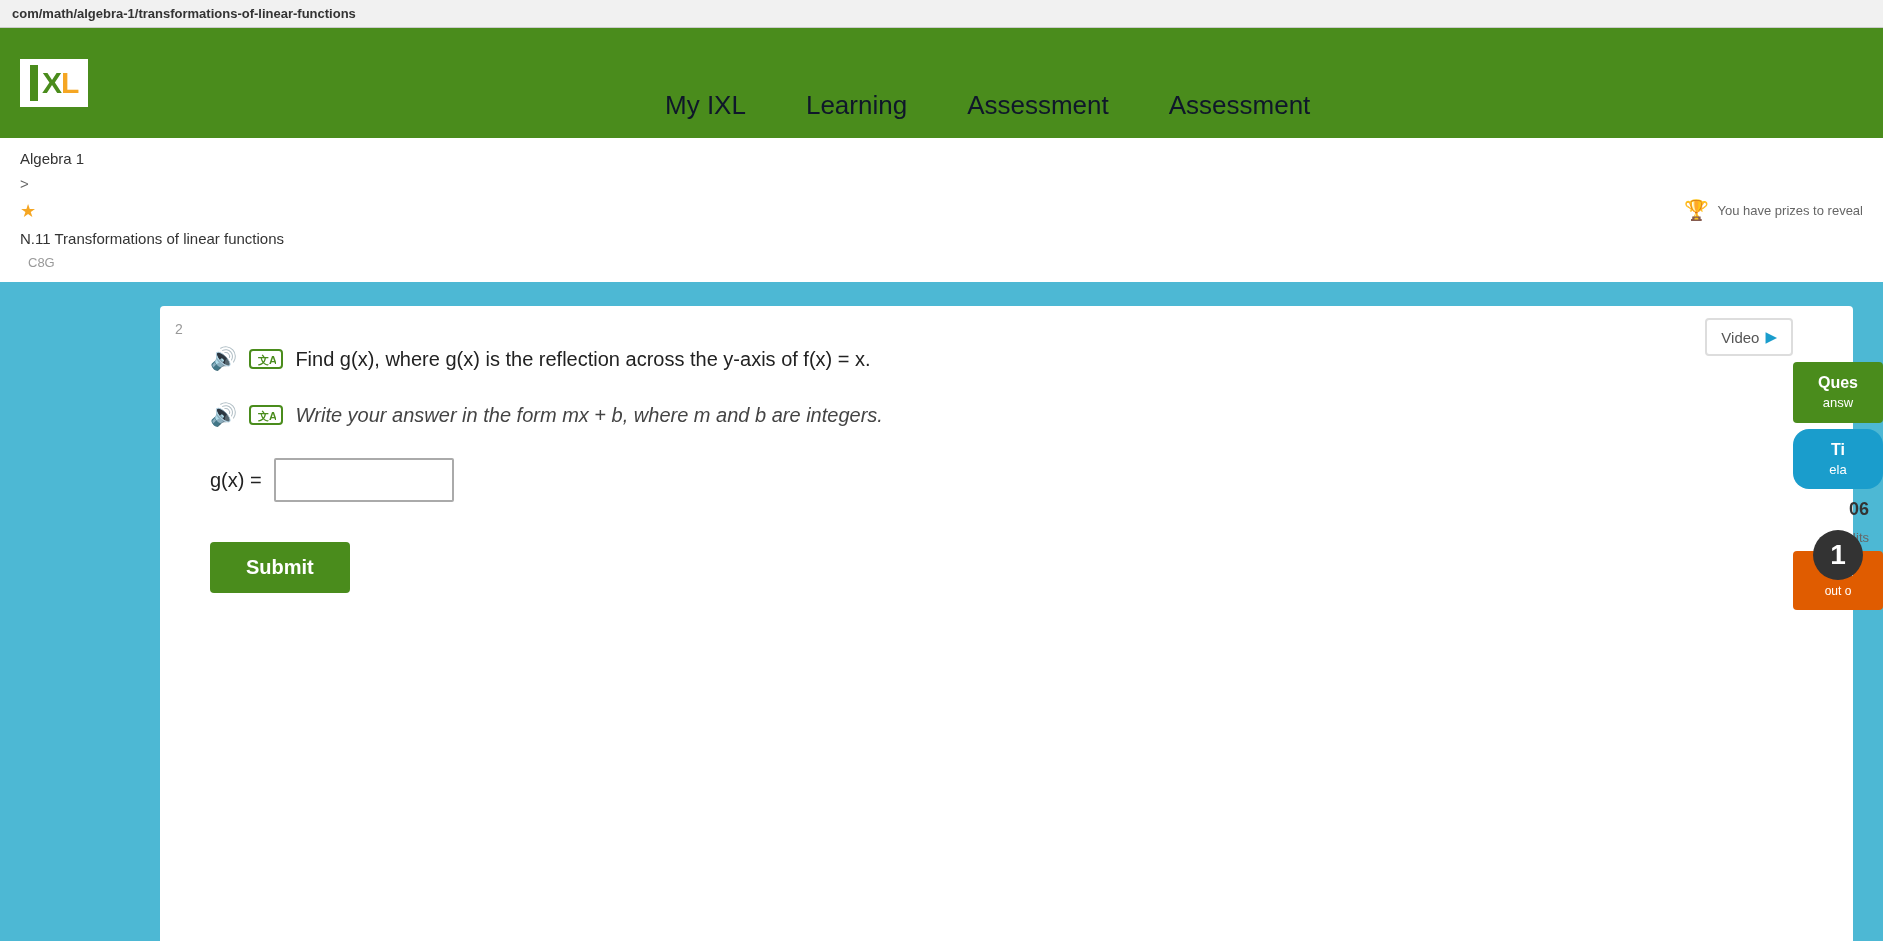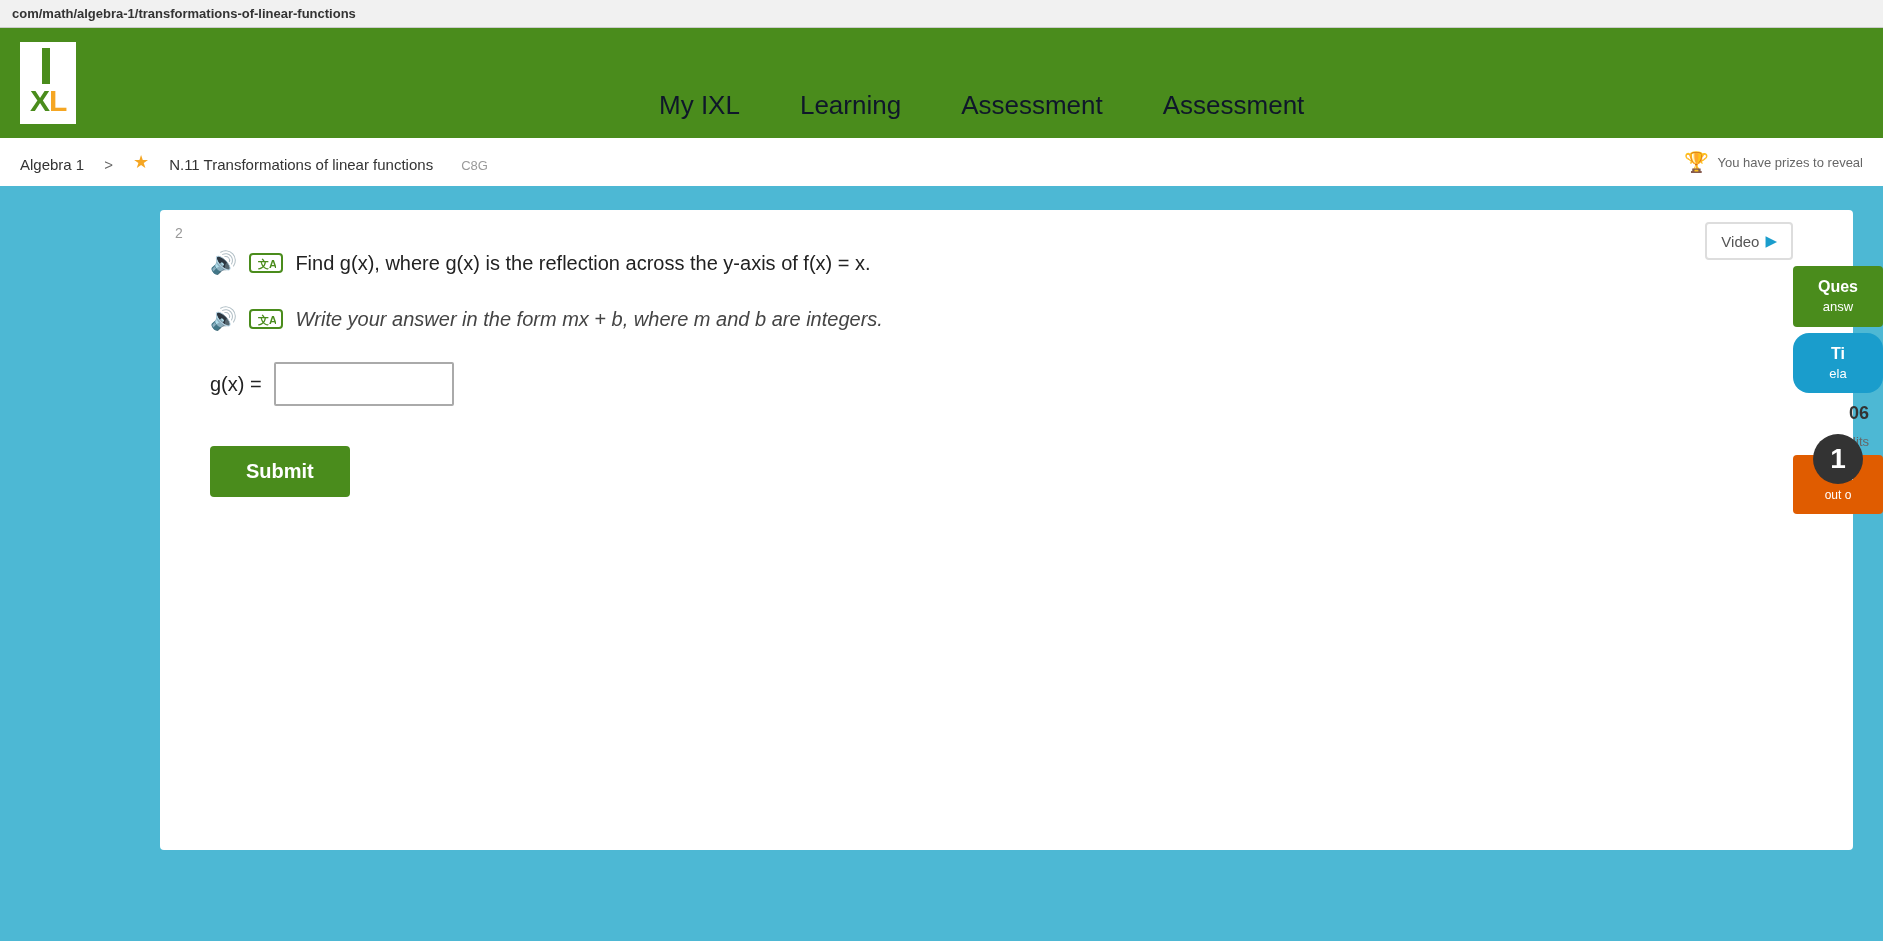--- a/index.html
+++ b/index.html
@@ -30,21 +30,20 @@
       height: 110px;
       position: relative;
     }
 
     .ixl-logo {
       background: white;
       padding: 6px 10px;
       display: flex;
       align-items: center;
       margin-right: 24px;
-      flex-direction: column;
     }
 
     .ixl-logo-bar {
       width: 8px;
       height: 36px;
       background: #4a8c1c;
       margin-right: 4px;
     }
 
     .ixl-logo-text {
@@ -80,22 +79,23 @@
       display: flex;
       align-items: center;
       font-size: 15px;
       color: #333;
       border-bottom: 4px solid #4db8d4;
       justify-content: space-between;
     }
 
     .breadcrumb-left {
       display: flex;
-      align-items: flex-end;
-      gap: 20px;
+      align-items: flex-start;
+      gap: 8px;
+      flex-direction: column;
     }
 
     .breadcrumb-link {
       color: #333;
       text-decoration: none;
       font-size: 15px;
     }
 
     .breadcrumb-sep {
       color: #666;

